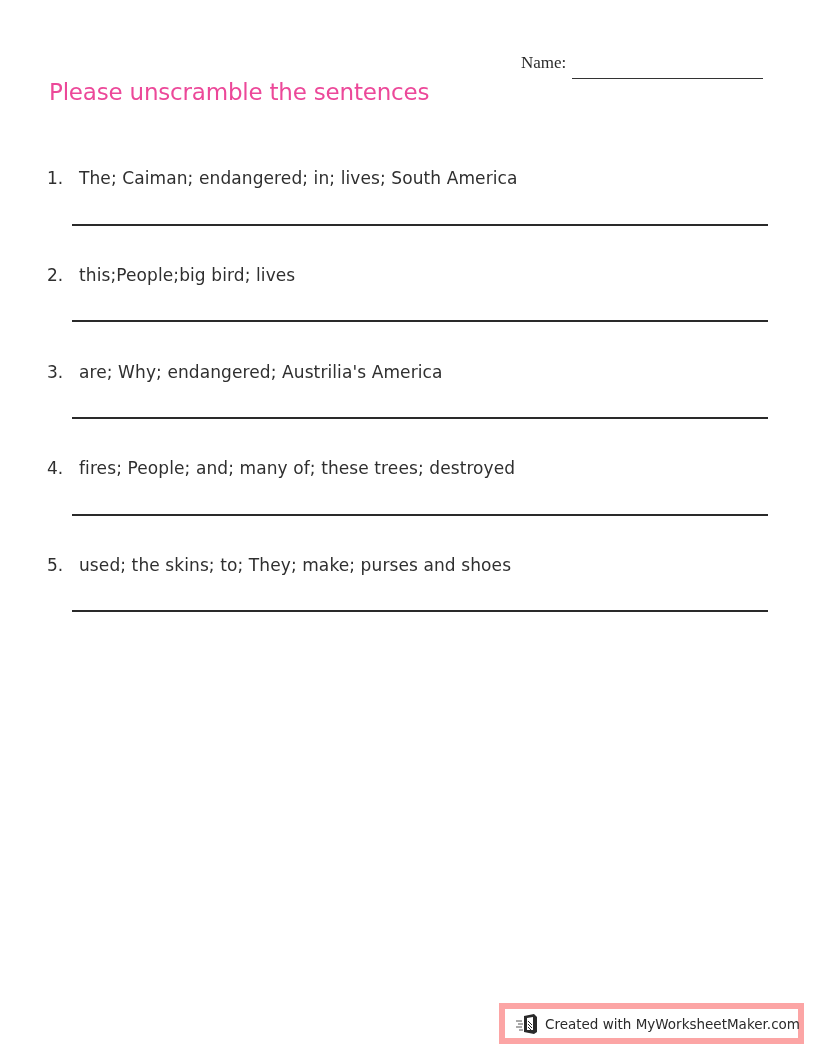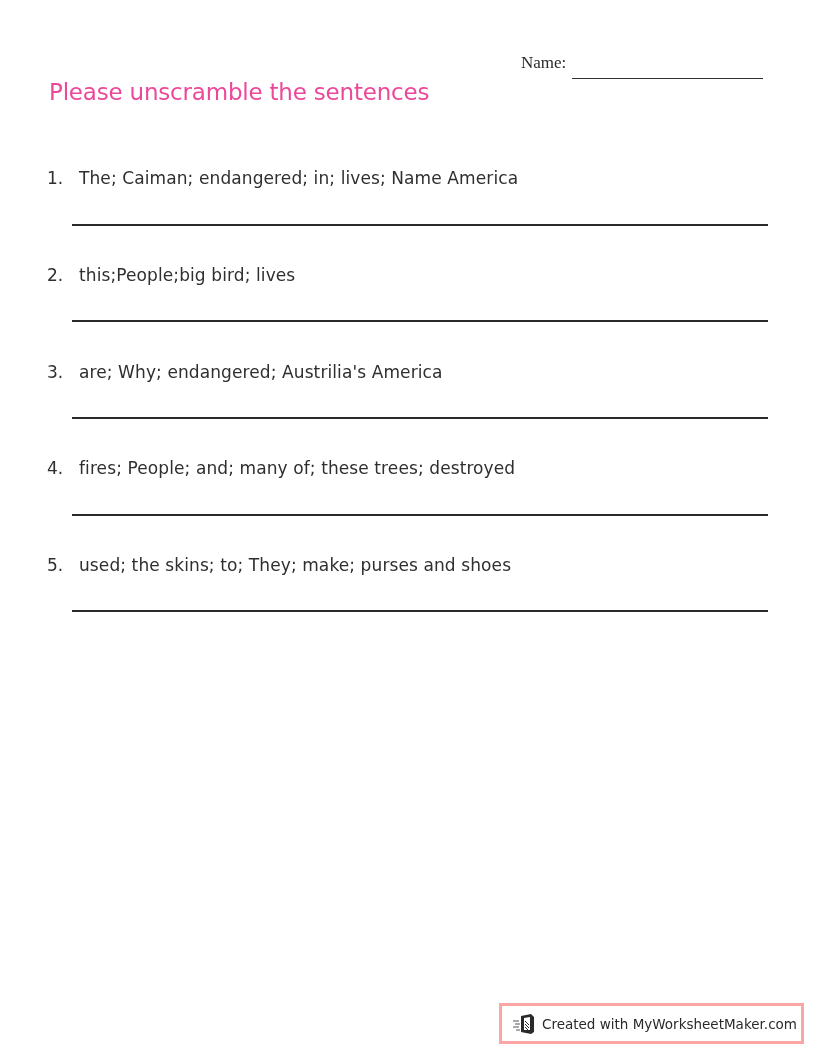--- a/index.html
+++ b/index.html
@@ -5,38 +5,38 @@
   html, body { margin: 0; padding: 0; background: #ffffff; }
   body { width: 816px; height: 1056px; position: relative; overflow: hidden; color: #2b2b2b; }
   .title { position: absolute; left: 49px; top: 46px; font-family: "DejaVu Sans", sans-serif; font-size: 23px; color: #ec4899; letter-spacing: -0.2px; margin-top: 33px; }
   .name-wrap { position: absolute; left: 521px; top: 53px; display: flex; align-items: flex-end; }
   .name-label { font-family: "Liberation Serif", serif; font-size: 17px; color: #2a2a2a; }
   .name-line { width: 191px; height: 0; border-bottom: 1px solid #333; margin-left: 6px; margin-bottom: -2px; position: relative; top: 4px; }
   .q { position: absolute; left: 0; width: 816px; }
   .q-num { position: absolute; left: 47px; font-family: "DejaVu Sans", sans-serif; font-size: 17px; color: #2f2f2f; }
   .q-text { position: absolute; left: 79px; font-family: "DejaVu Sans", sans-serif; font-size: 17px; color: #2f2f2f; white-space: nowrap; letter-spacing: 0.1px; }
   .answer-line { position: absolute; left: 72px; width: 696px; height: 2px; background: #2a2a2a; }
-  .footer { position: absolute; left: 499px; top: 1003px; width: 305px; height: 41px; border: 3px solid #fca5a5; box-sizing: border-box; display: flex; align-items: center; padding-left: 10px; }
+  .footer { position: absolute; left: 499px; top: 1003px; width: 305px; height: 41px; border: 6px solid #fca5a5; box-sizing: border-box; display: flex; align-items: center; padding-left: 10px; }
   .footer-icon { width: 24px; height: 22px; margin-right: 6px; }
   .footer-text { font-family: "DejaVu Sans", sans-serif; font-size: 13.5px; color: #2a2a2a; white-space: nowrap; }
 </style>
 </head>
 <body>
 
 <div>
   <div class="title">Please unscramble the sentences</div>
 
   <div class="name-wrap">
     <span class="name-label">Name:</span>
     <span class="name-line"></span>
   </div>
 
   <div class="q" style="top:168px">
     <span class="q-num">1.</span>
-    <span class="q-text">The; Caiman; endangered; in; lives; Name America</span>
+    <span class="q-text">The; Caiman; endangered; in; lives; South America</span>
   </div>
   <div class="answer-line" style="top:224px"></div>
 
   <div class="q" style="top:265px">
     <span class="q-num">2.</span>
     <span class="q-text">this;People;big bird; lives</span>
   </div>
   <div class="answer-line" style="top:320px"></div>
 
   <div class="q" style="top:362px">

